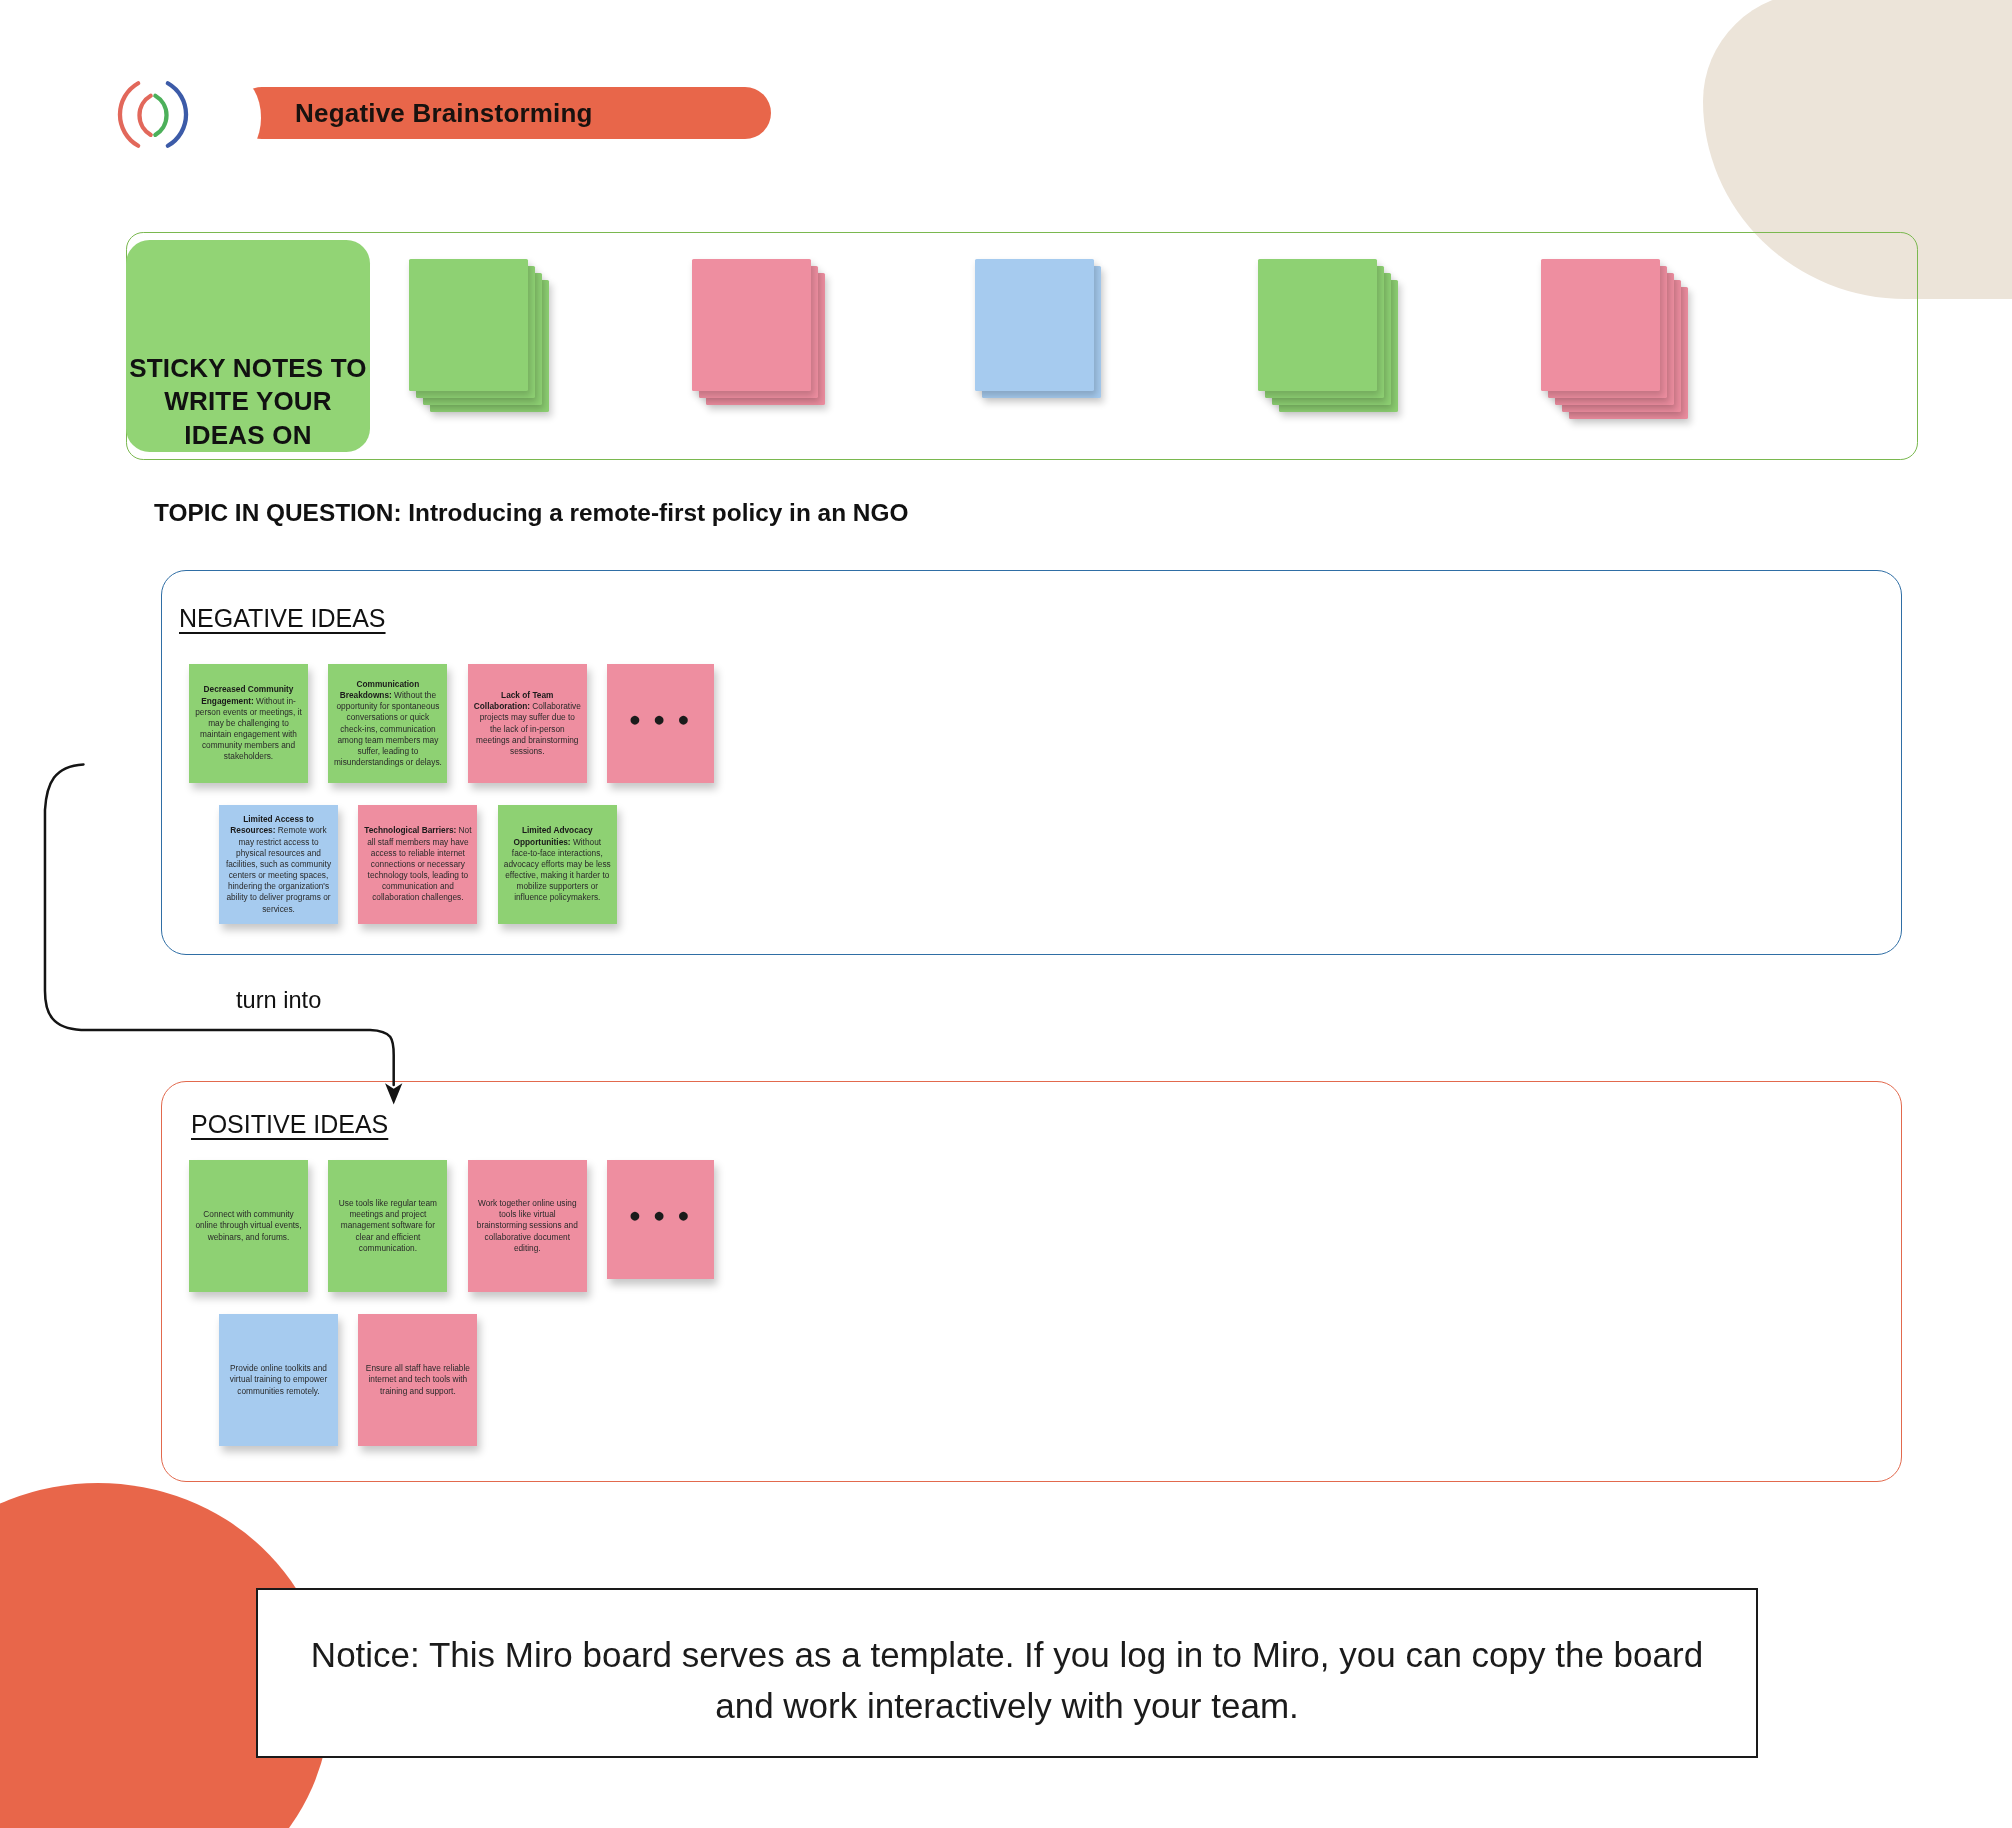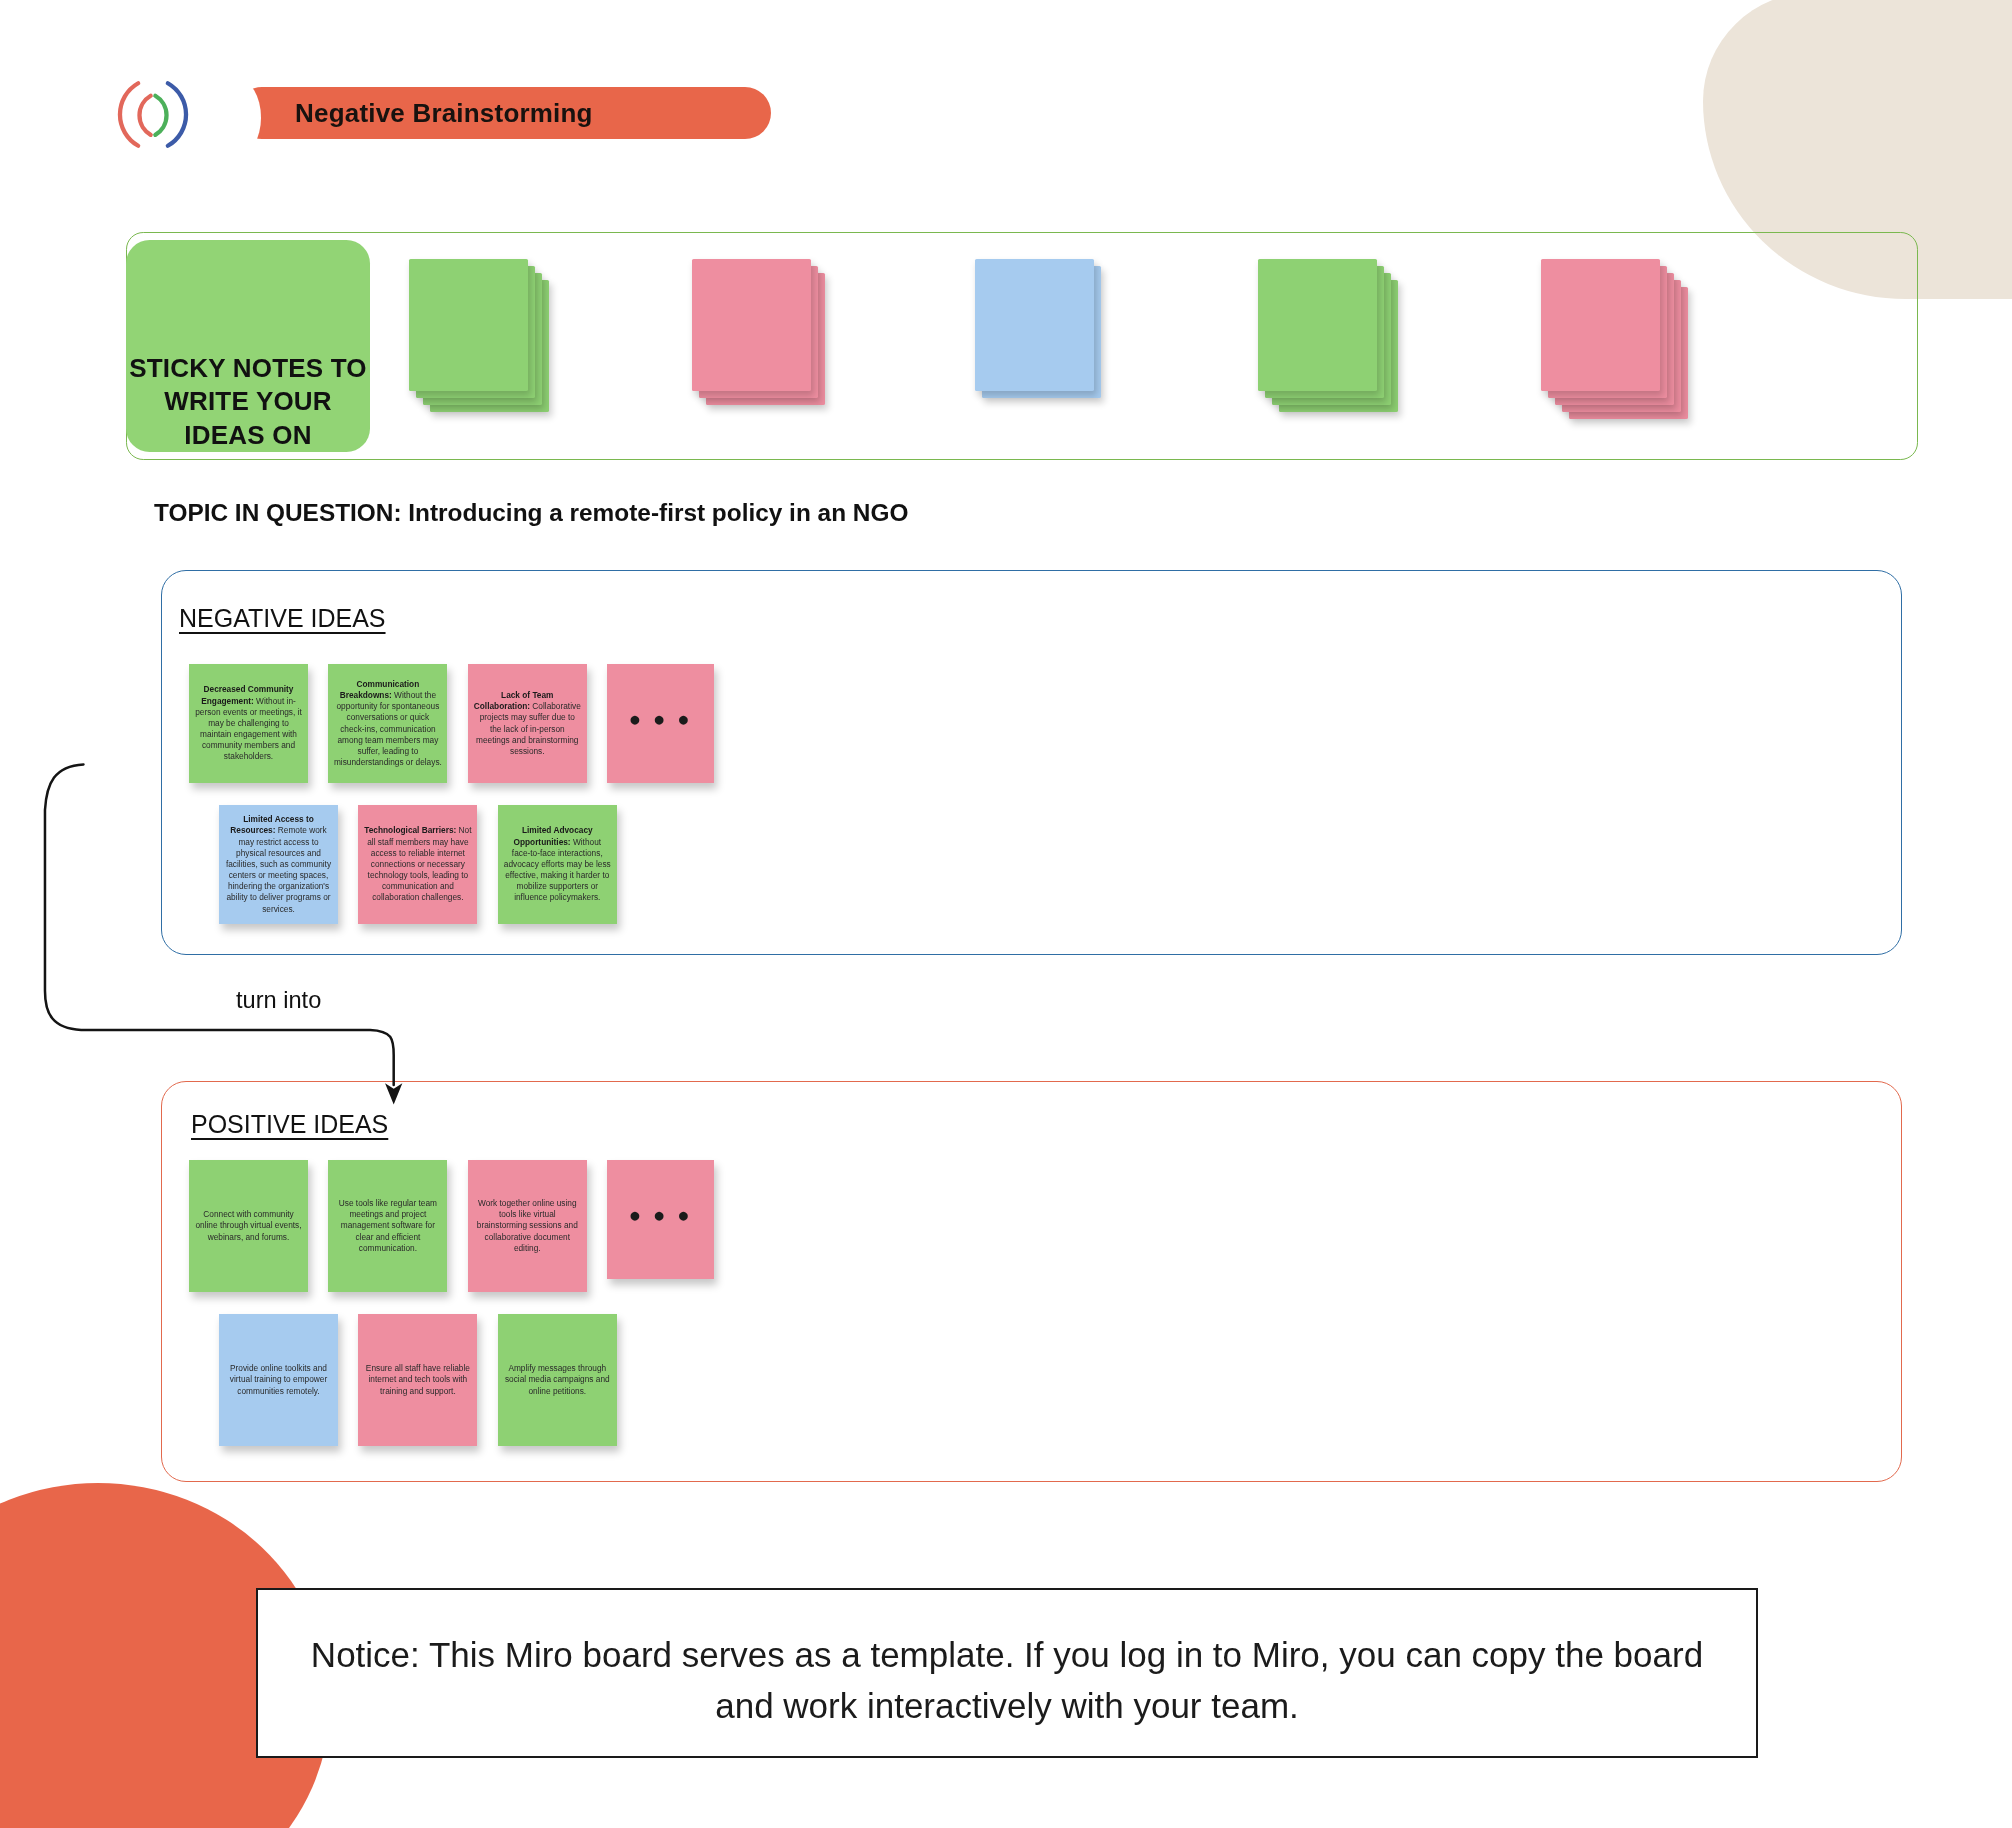--- a/index.html
+++ b/index.html
@@ -255,22 +255,19 @@
       </div>
       <div class="note-dots">● ● ●</div>
     </div>
     <div class="note-row">
       <div class="note blue note-tall">
         <div class="inner">Provide online toolkits and virtual training to empower communities remotely.</div>
       </div>
       <div class="note pink note-tall">
         <div class="inner">Ensure all staff have reliable internet and tech tools with training and support.</div>
       </div>
-      <div class="note green note-tall">
-        <div class="inner">Amplify messages through social media campaigns and online petitions.</div>
-      </div>
     </div>
   </div>
 
 <div class="notice">
   <span>Notice: This Miro board serves as a template. If you log in to Miro, you can copy the board and work interactively with your team.</span>
 </div>
 
 
 </body></html>

